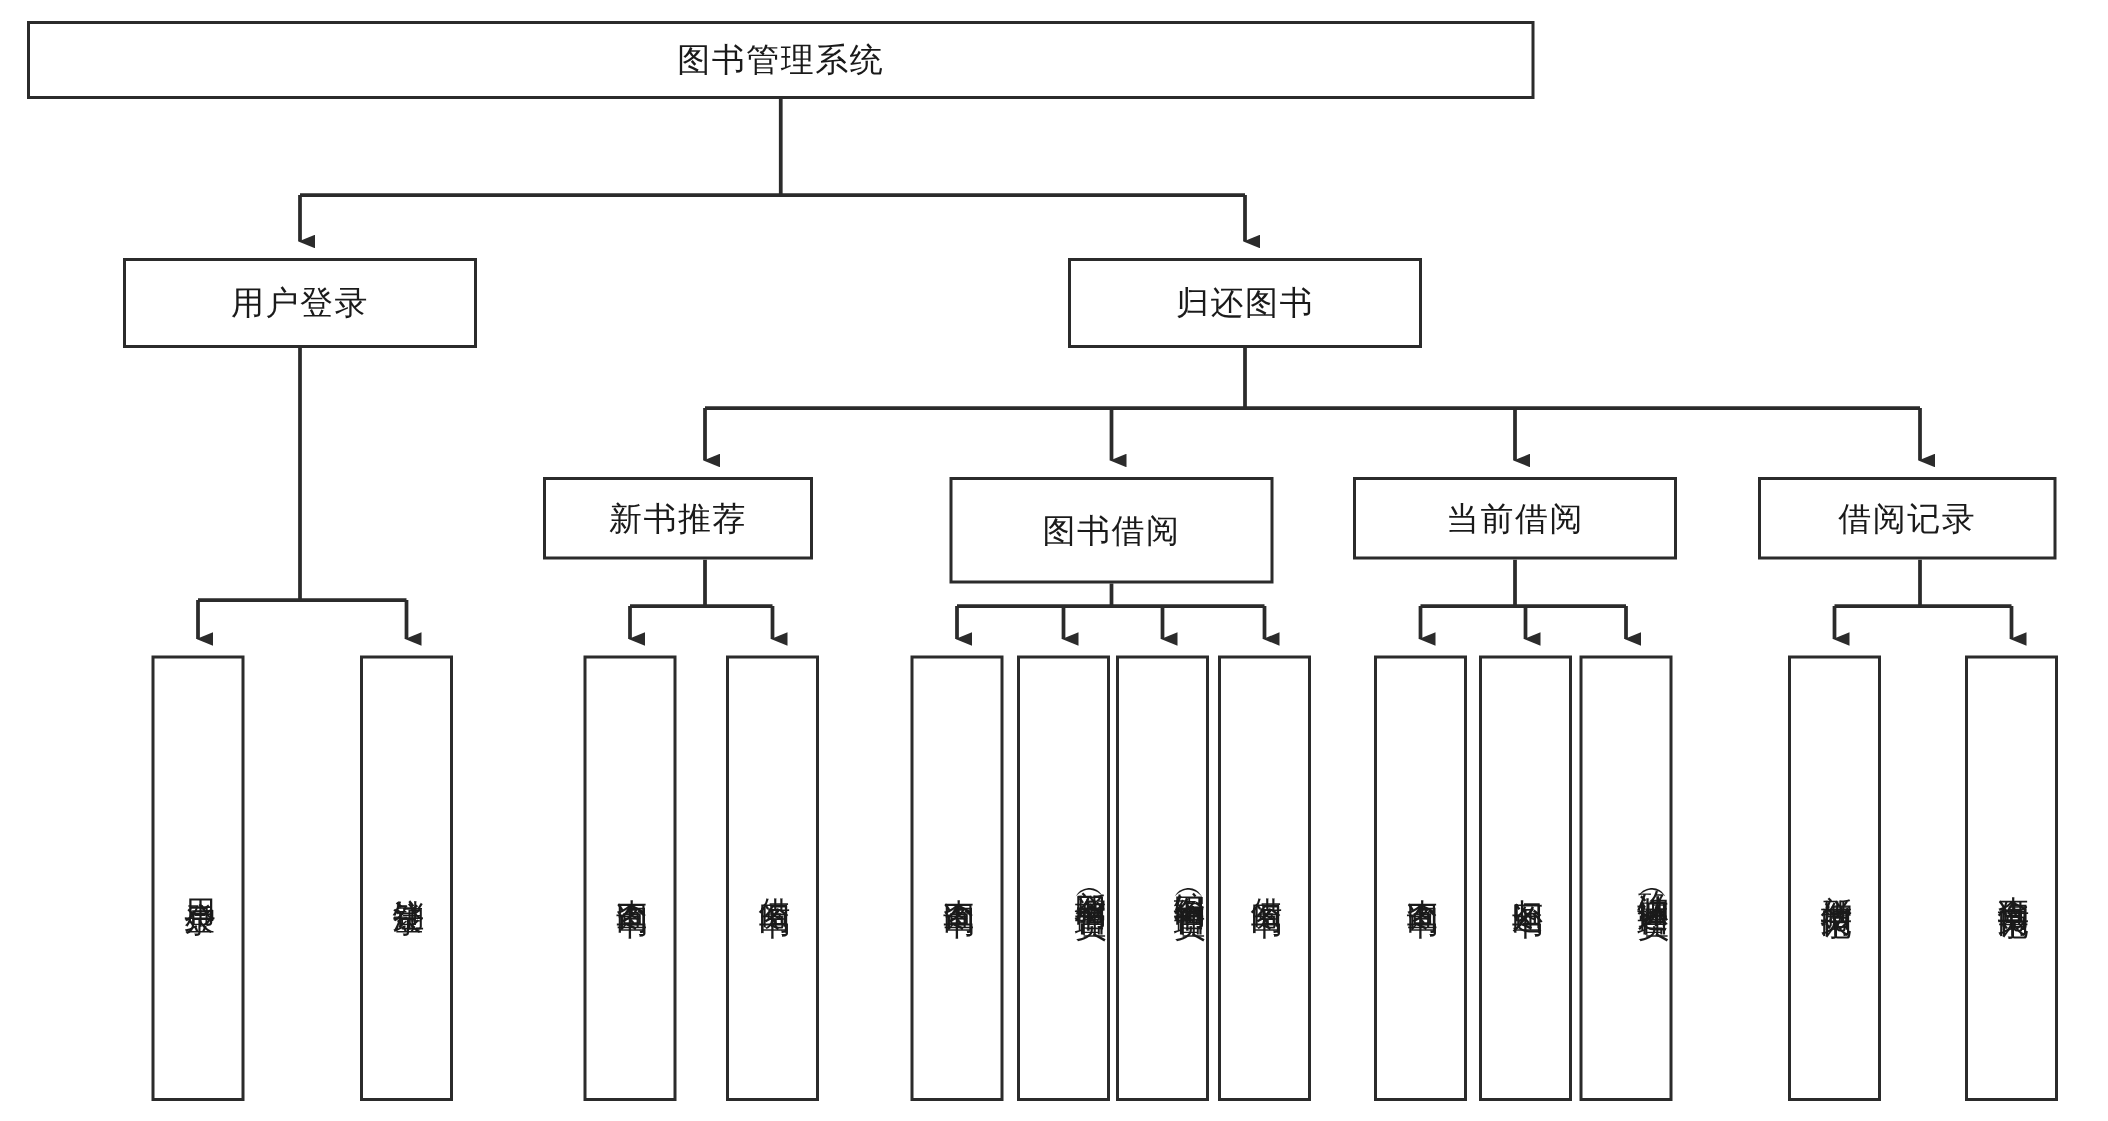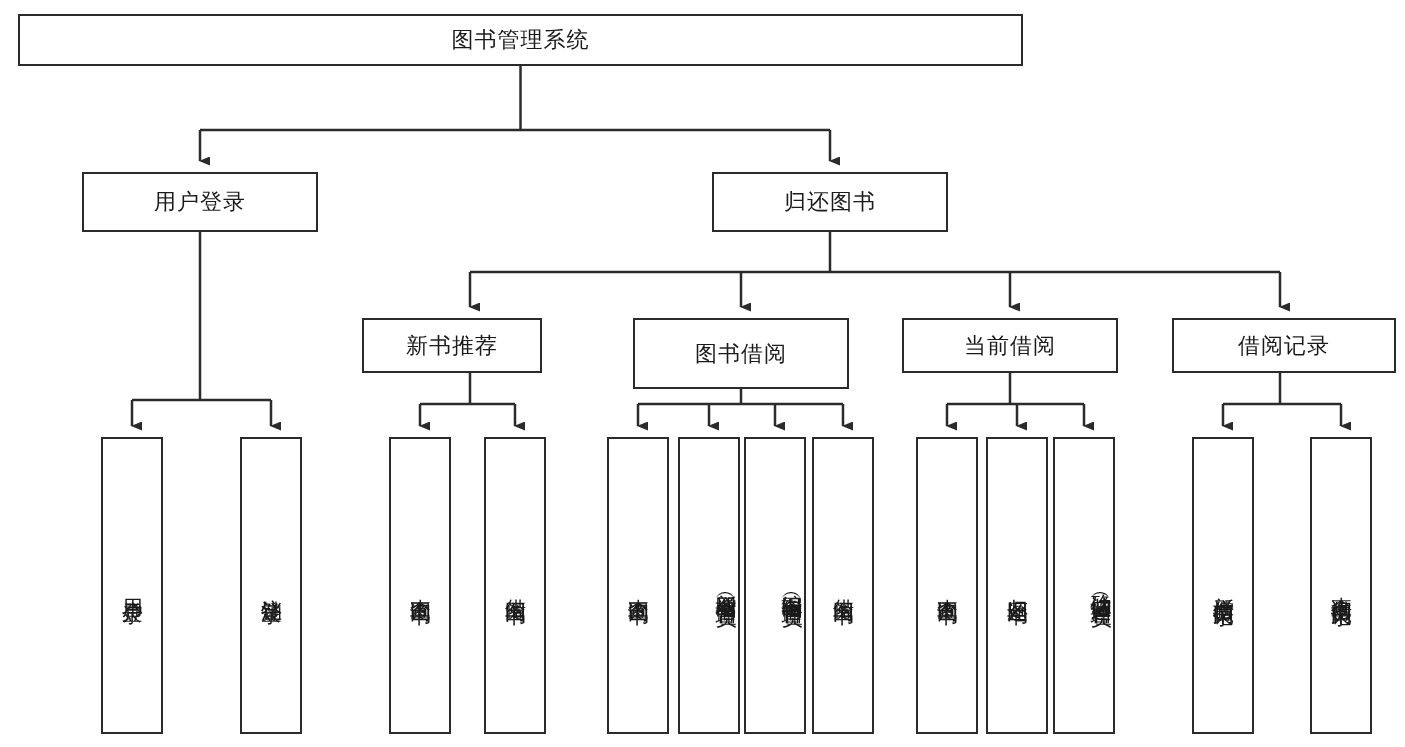--- a/index.html
+++ b/index.html
@@ -122,21 +122,21 @@
       </div>
       <div class="node horiz" style="left: 362px; top: 318px; width: 180px; height: 55px;">
         <span class="label">新书推荐</span>
       </div>
       <div class="node horiz" style="left: 633px; top: 318px; width: 216px; height: 71px;">
         <span class="label">图书借阅</span>
       </div>
       <div class="node horiz" style="left: 902px; top: 318px; width: 216px; height: 55px; text-align: center;">
         <span class="label">当前借阅</span>
       </div>
-      <div class="node horiz" style="left: 1172px; top: 318px; width: 224px; height: 55px;">
+      <div class="node horiz" style="left: 1172px; top: 318px; width: 199px; height: 55px;">
         <span class="label">借阅记录</span>
       </div>
       <div class="node vert" style="left: 101px; top: 437px; width: 62px; height: 297px;">
         <span class="label">用户登录</span>
       </div>
       <div class="node vert" style="left: 240px; top: 437px; width: 62px; height: 297px;">
         <span class="label">注销登录</span>
       </div>
       <div class="node vert" style="left: 389px; top: 437px; width: 62px; height: 297px;">
         <span class="label">查询图书</span>

